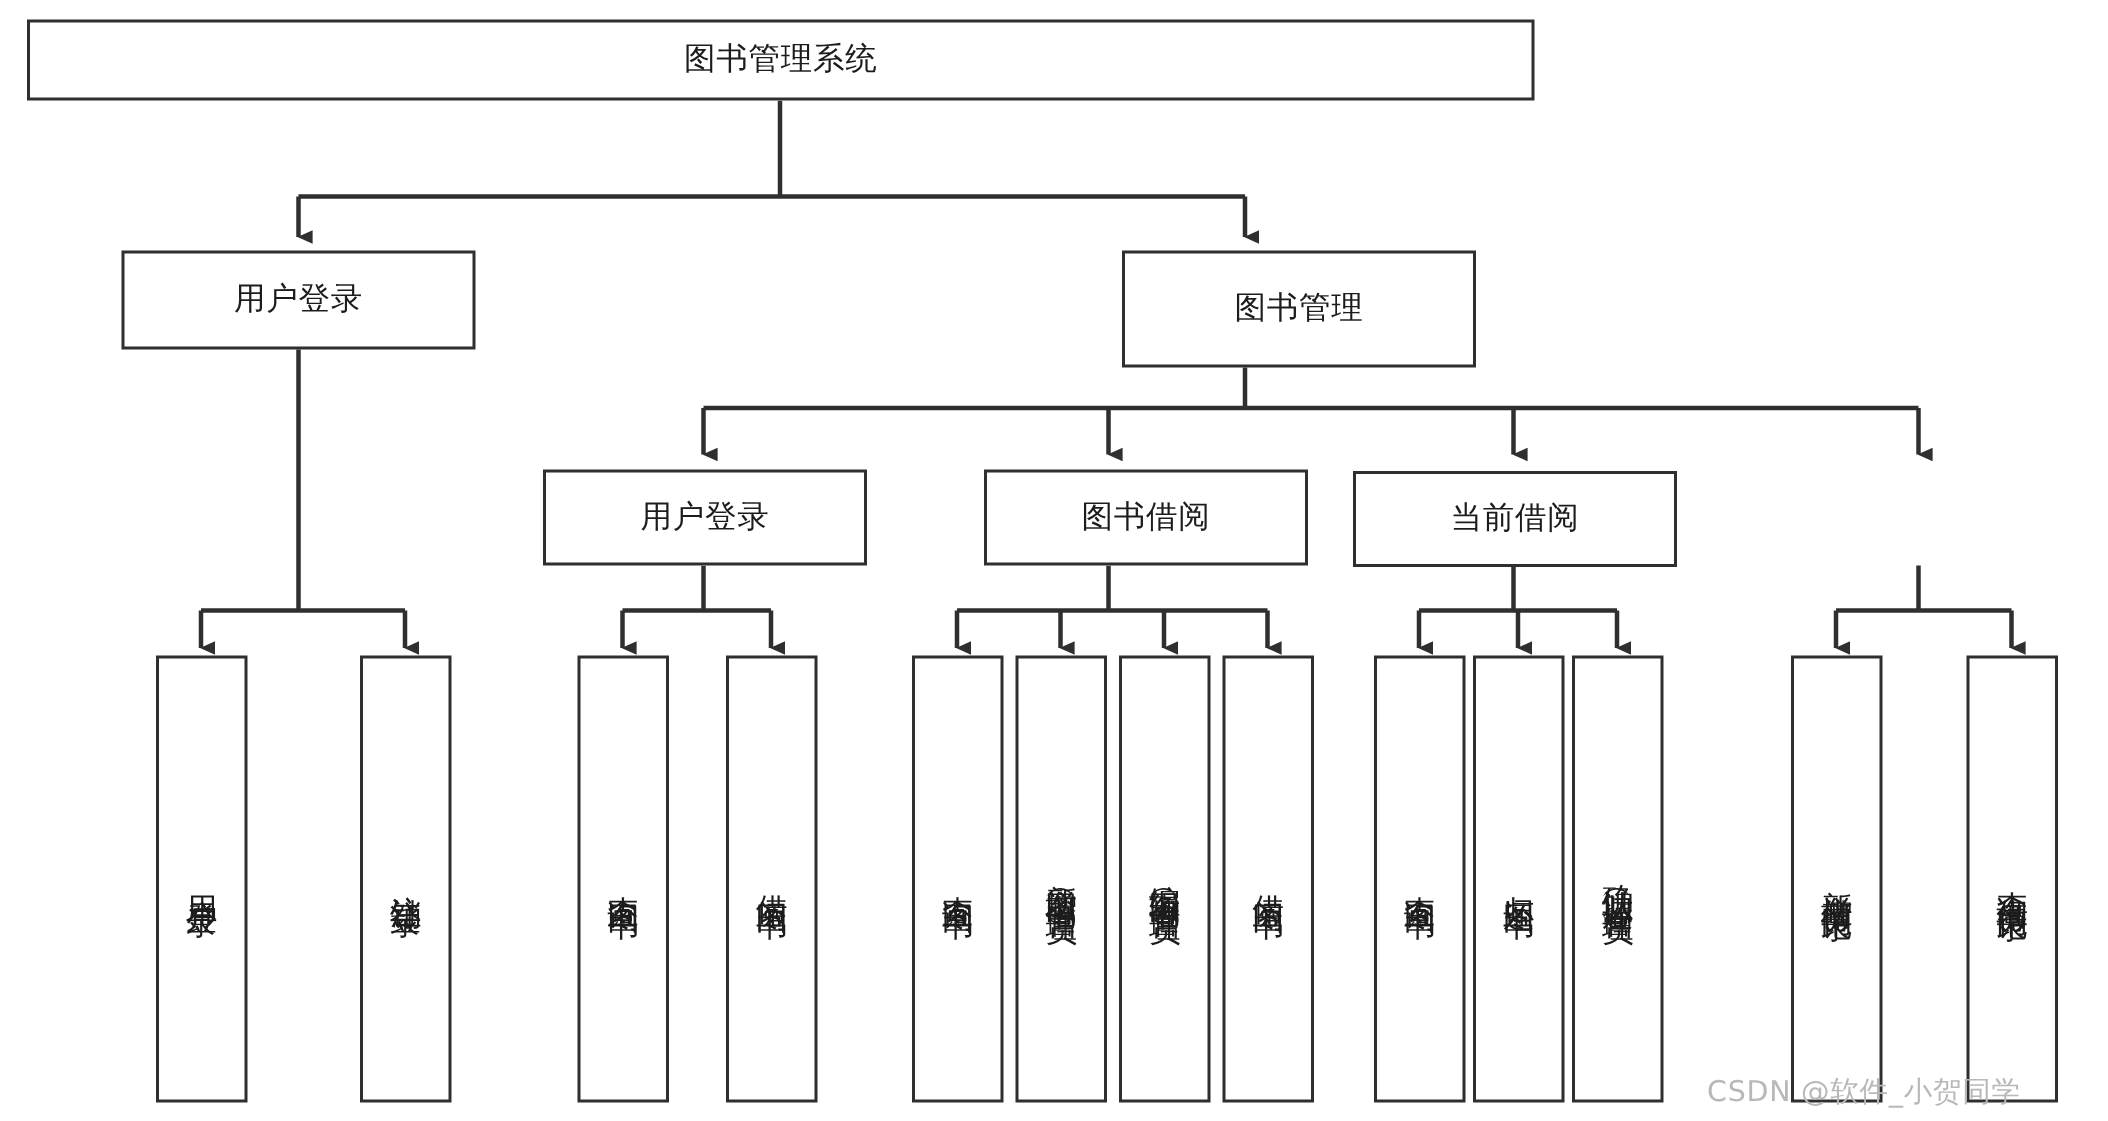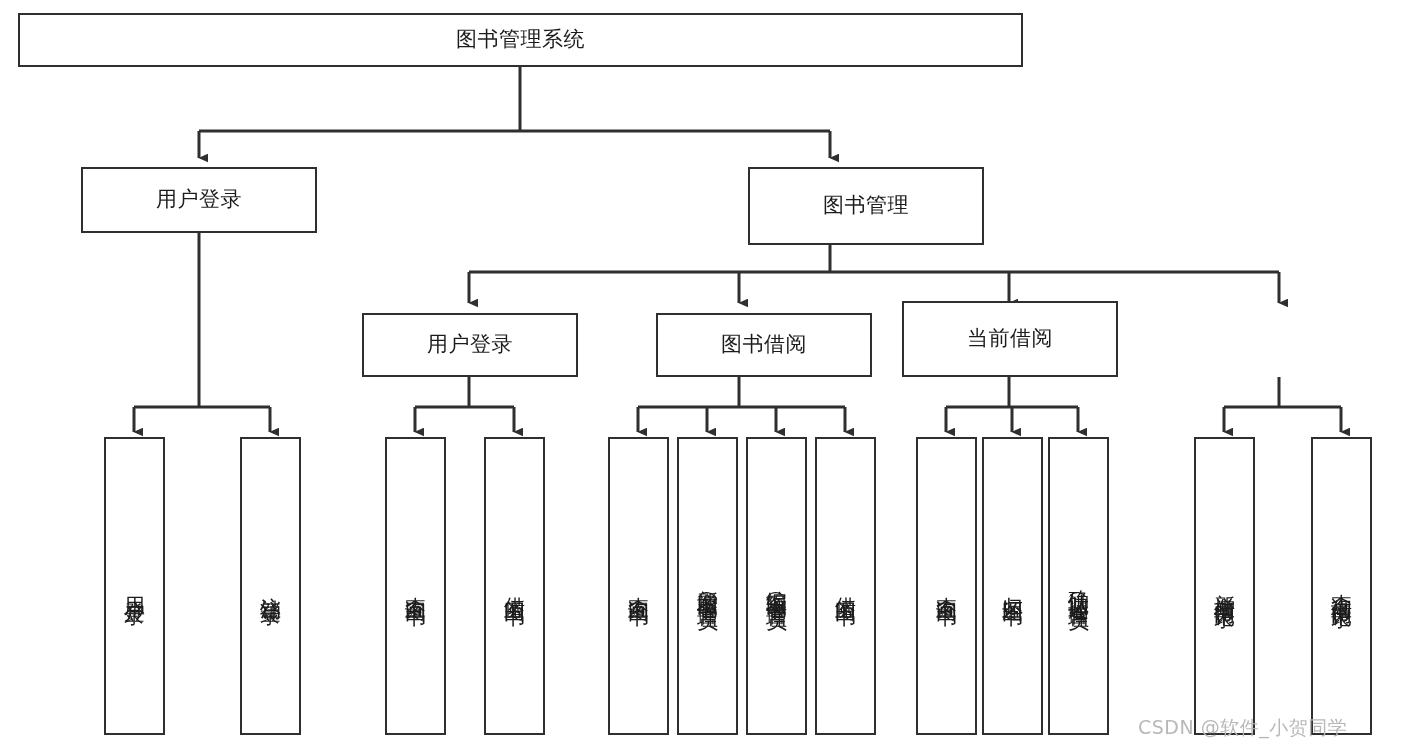--- a/index.html
+++ b/index.html
@@ -131,21 +131,21 @@
   </div>
 
   <div class="node-box" style="left:362px; top:313px; width:216px; height:64px;">
     <span class="node-label-h">用户登录</span>
   </div>
 
   <div class="node-box" style="left:632px; top:313px; width:216px; height:64px;margin-left:24px;">
     <span class="node-label-h">图书借阅</span>
   </div>
 
-  <div class="node-box" style="left:902px; top:301px; width:216px; height:76px;">
+  <div class="node-box" style="left:902px; top:314px; width:216px; height:64px;">
     <span class="node-label-h">当前借阅</span>
   </div>
 
 
   <div class="node-box" style="left:104px; top:437px; width:61px; height:298px;">
     <span class="node-label-v">用户登录</span>
   </div>
 
   <div class="node-box" style="left:240px; top:437px; width:61px; height:298px;">
     <span class="node-label-v">注销登录</span>

